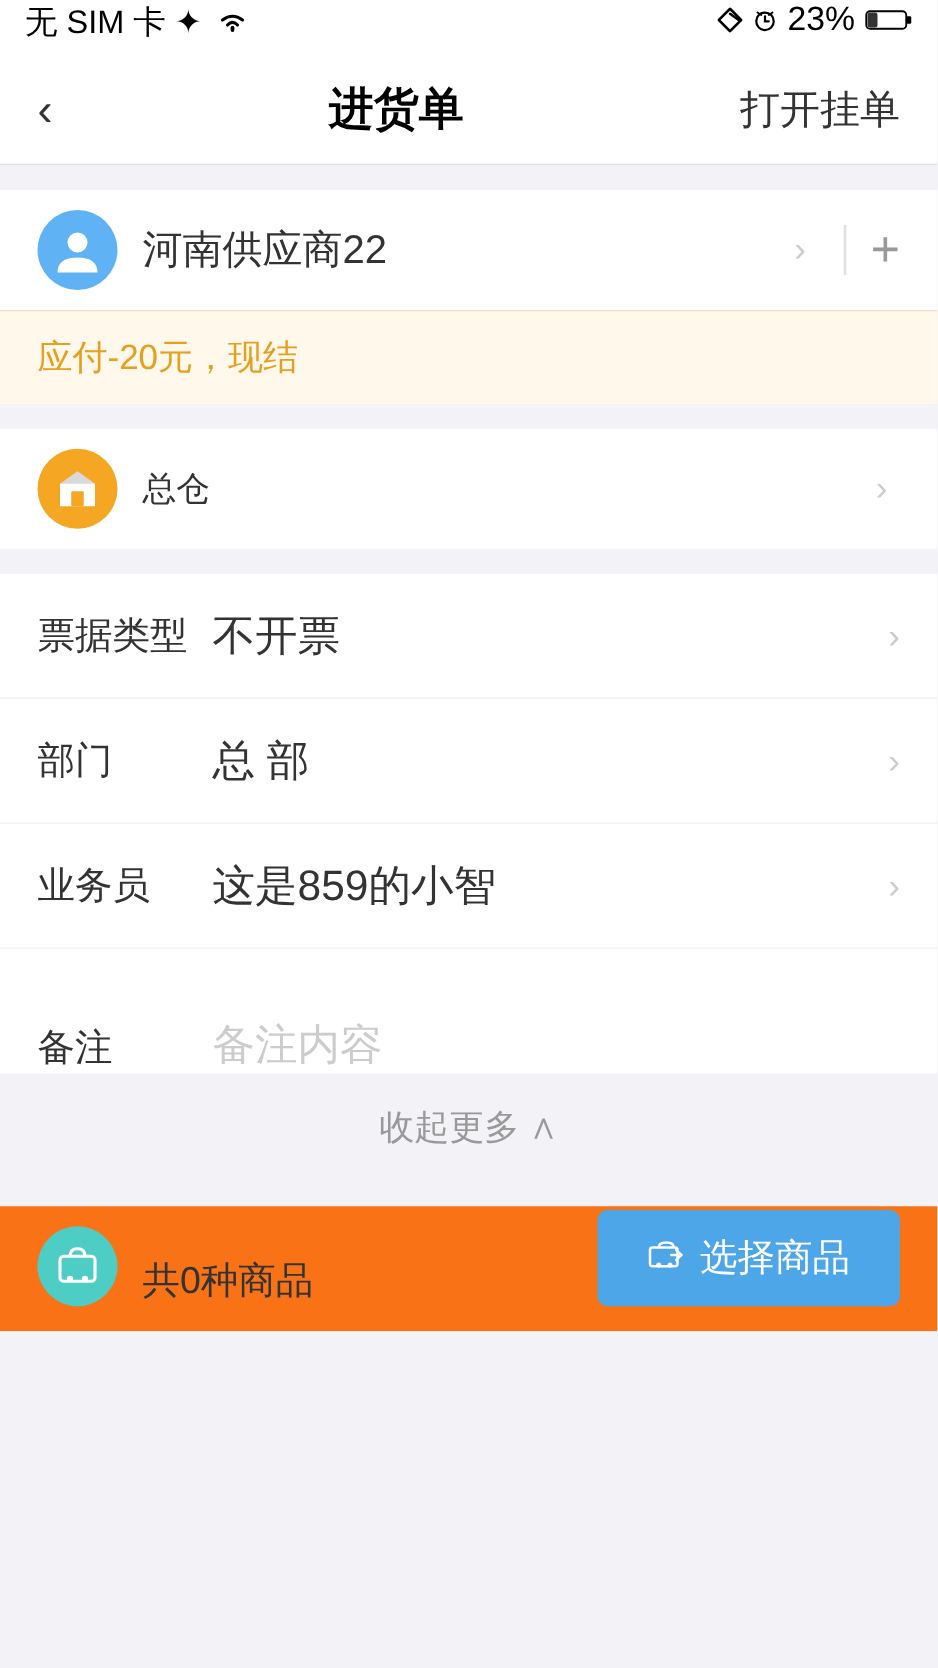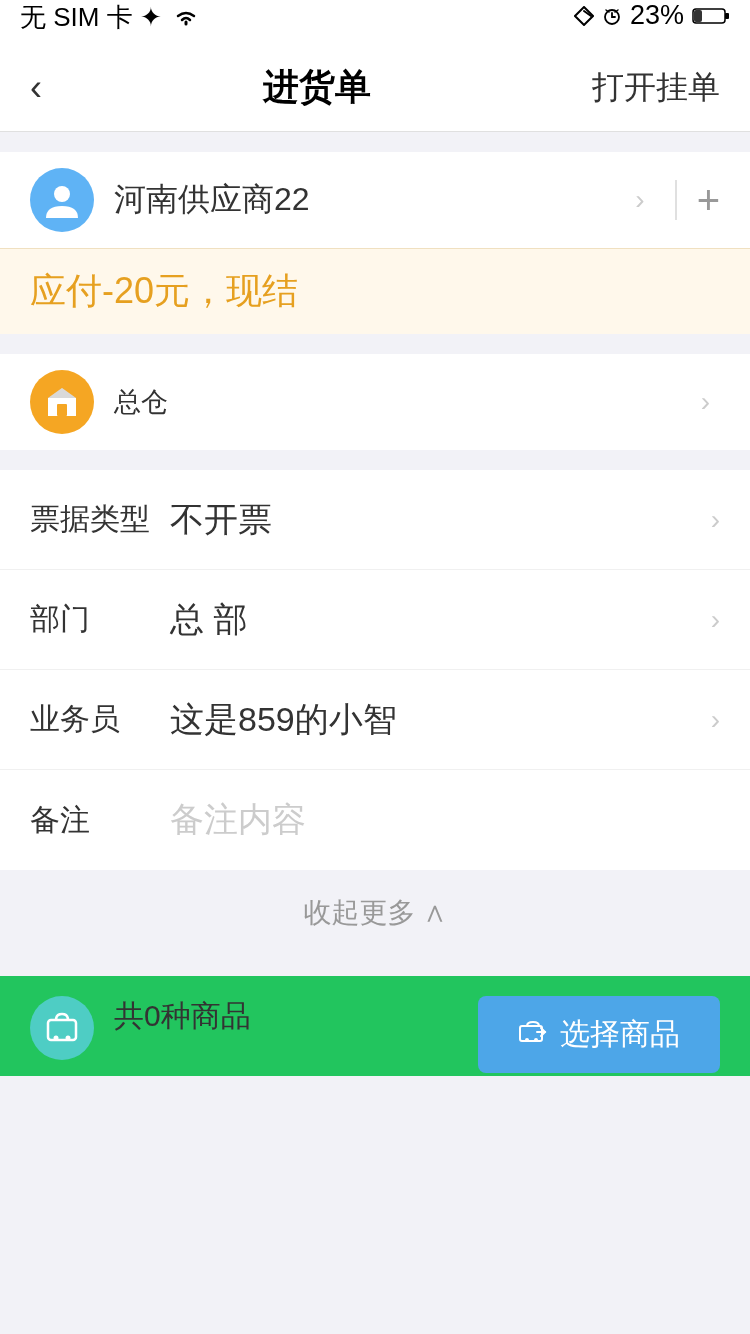--- a/index.html
+++ b/index.html
@@ -112,21 +112,21 @@
     .add-btn {
       font-size: 40px;
       color: #999;
       cursor: pointer;
     }
 
     
     .notice-bar {
       background: #fff8eb;
       padding: 18px 30px;
-      font-size: 36px;
+      font-size: 28px;
       color: #e6a020;
       border-top: 1px solid #f0e0c0;
     }
 
     
     .warehouse-row {
       background: #fff;
       display: flex;
       align-items: center;
       padding: 0 30px;
@@ -157,20 +157,21 @@
     }
     .form-row {
       display: flex;
       align-items: center;
       padding: 0 30px;
       height: 100px;
       border-bottom: 1px solid #f0f0f0;
     }
     .form-row:last-child {
       border-bottom: none;
+      align-items: flex-end;
     }
     .form-label {
       width: 140px;
       font-size: 30px;
       color: #333;
       flex-shrink: 0;
     }
     .form-value {
       flex: 1;
       font-size: 34px;
@@ -189,24 +190,24 @@
       background: #f2f2f7;
       text-align: center;
       padding: 24px 0;
       font-size: 28px;
       color: #999;
       cursor: pointer;
     }
 
     
     .bottom-bar {
-      background: #22c55e;
+      background: #f97316;
       margin-top: 20px;
       display: flex;
-      align-items: flex-start;
+      align-items: flex-end;
       padding: 20px 30px;
       height: 100px;
     }
     .product-icon-wrap {
       width: 64px;
       height: 64px;
       border-radius: 50%;
       background: #4ecdc4;
       display: flex;
       align-items: center;

